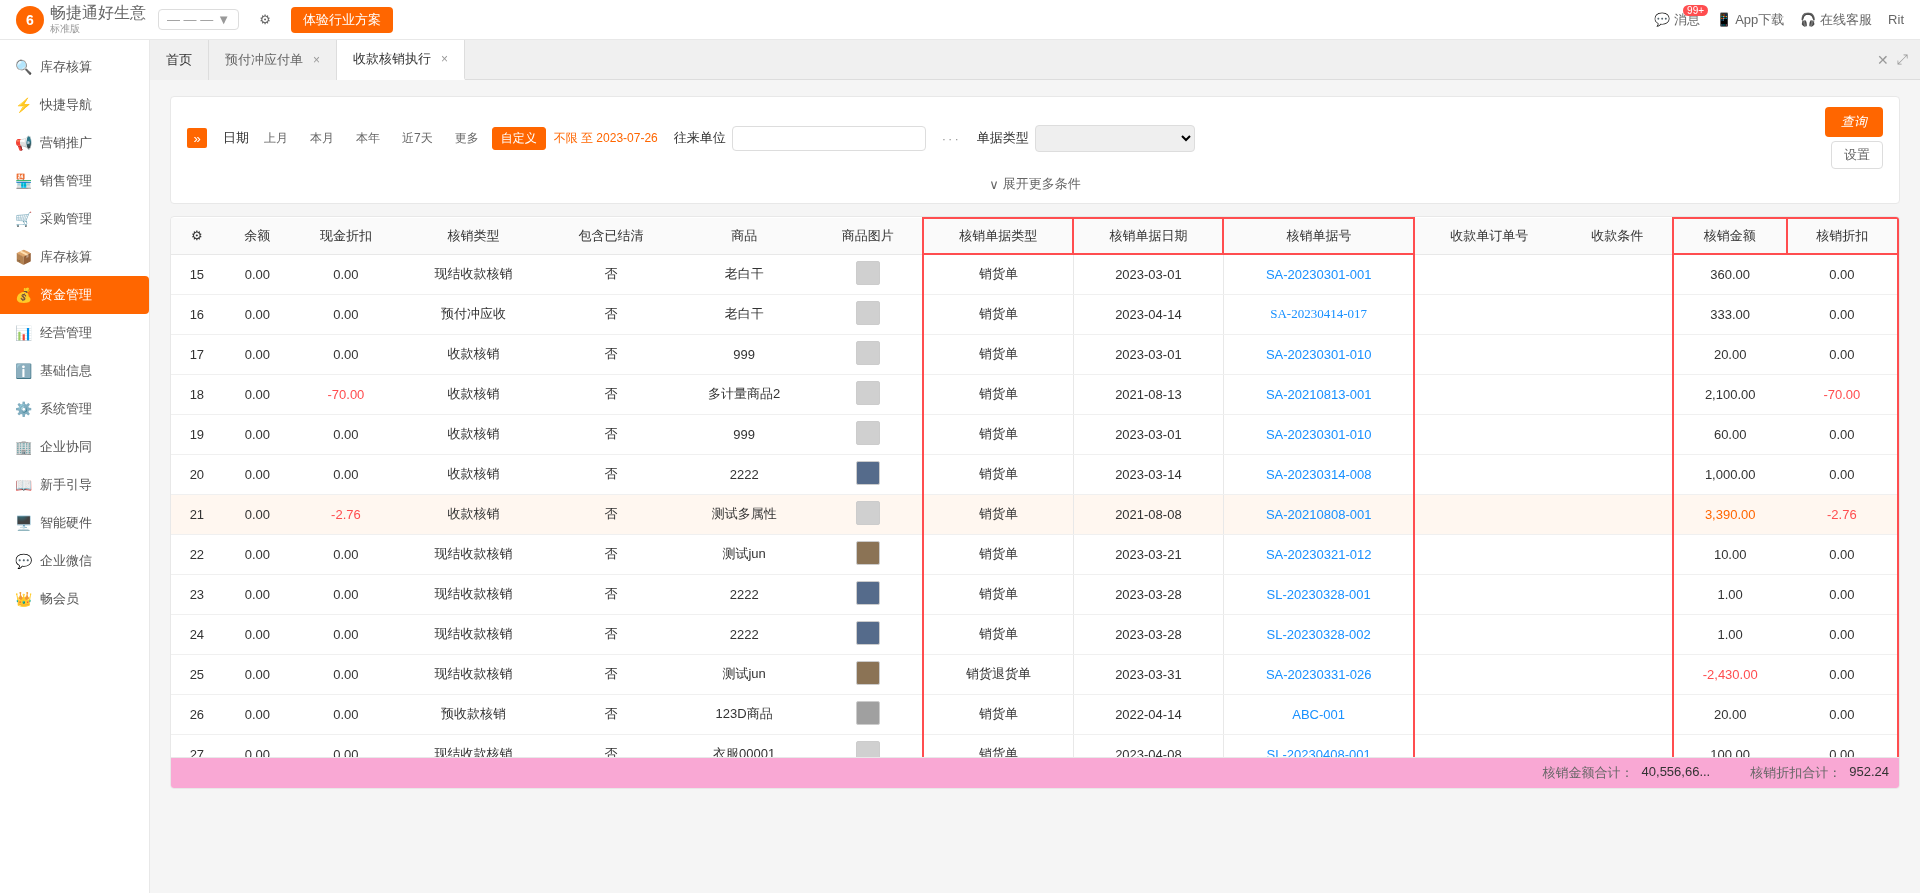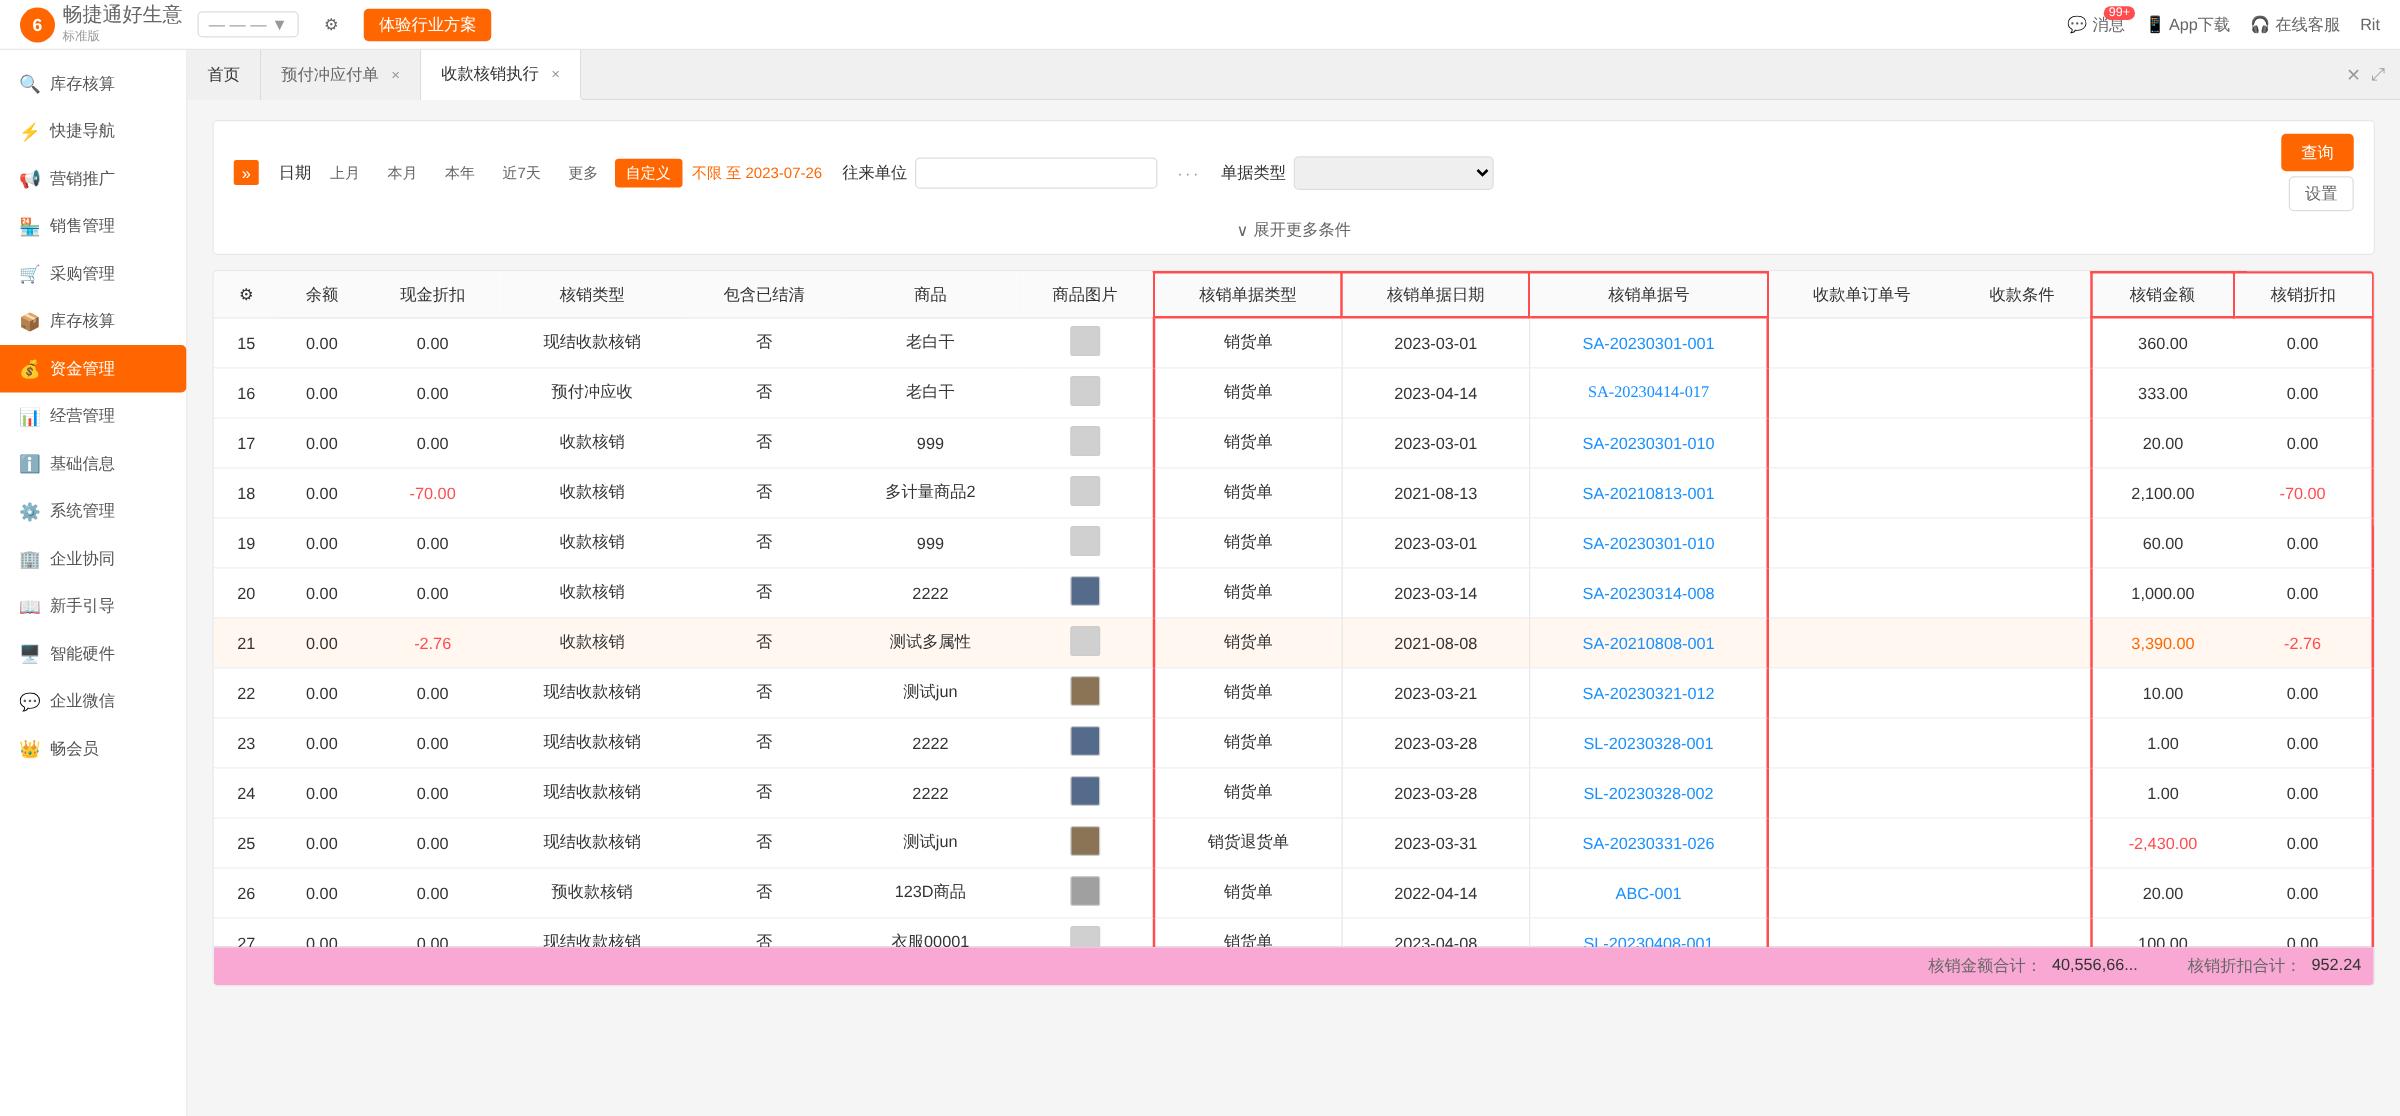--- a/index.html
+++ b/index.html
@@ -50,21 +50,21 @@
     .filter-row { display: flex; align-items: center; gap: 16px; }
     .filter-item { display: flex; align-items: center; gap: 6px; font-size: 13px; color: #666; }
     .filter-label { color: #333; font-weight: 500; white-space: nowrap; }
     .date-range { display: flex; gap: 4px; align-items: center; }
     .date-btn { padding: 2px 8px; border-radius: 4px; cursor: pointer; font-size: 12px; color: #666; border: 1px solid transparent; }
     .date-btn.custom { background: #ff6600; color: white; border-color: #ff6600; border-radius: 3px; }
     .date-display { color: #ff6600; font-size: 12px; }
     .filter-input { border: 1px solid #ddd; border-radius: 4px; padding: 4px 8px; font-size: 13px; min-width: 160px; }
     .filter-select { border: 1px solid #ddd; border-radius: 4px; padding: 4px 8px; font-size: 13px; min-width: 160px; }
     .expand-btn { display: flex; align-items: center; gap: 4px; color: #666; cursor: pointer; font-size: 13px; }
-    .query-btn { background: #ff6600; color: white; border: none; border-radius: 4px; padding: 6px 16px; cursor: pointer; font-size: 13px; }
+    .query-btn { background: #ff6600; color: white; border: none; border-radius: 4px; padding: 6px 16px; cursor: pointer; font-size: 13px; font-style: italic; }
     .settings-btn { background: #fff; color: #666; border: 1px solid #ddd; border-radius: 4px; padding: 4px 12px; cursor: pointer; font-size: 13px; }
     .expand-row { display: flex; justify-content: center; margin-top: 6px; }
 
     
     .table-container { background: #fff; border: 1px solid #e8e8e8; border-radius: 4px; overflow: hidden; }
     .table-wrap { overflow-x: auto; overflow-y: auto; max-height: 540px; }
     table { width: 100%; border-collapse: collapse; font-size: 13px; }
     thead th { background: #fafafa; border-bottom: 1px solid #e8e8e8; padding: 8px 10px; text-align: center; color: #333; font-weight: 500; white-space: nowrap; position: sticky; top: 0; z-index: 2; }
     tbody td { border-bottom: 1px solid #f0f0f0; padding: 6px 10px; text-align: center; color: #333; white-space: nowrap; }
     tbody tr.highlighted { background: #fff7f0; }

